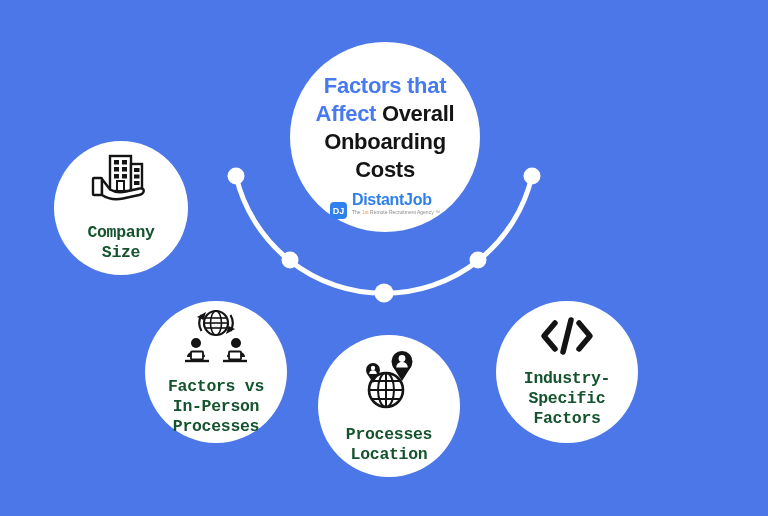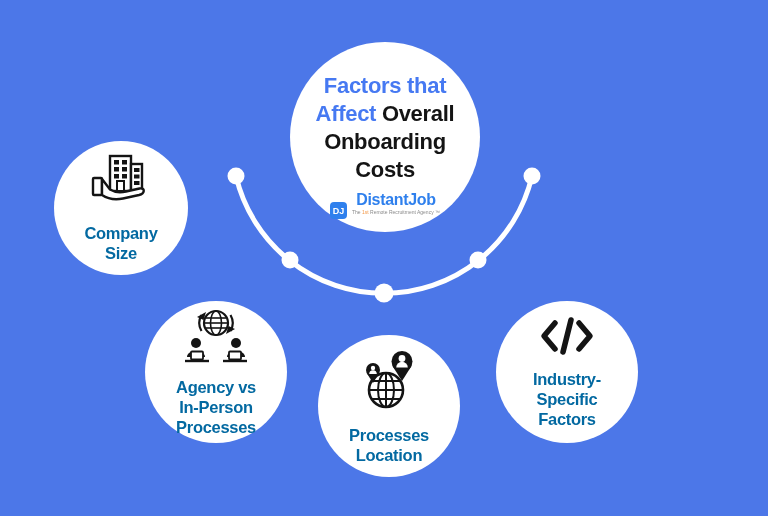--- a/index.html
+++ b/index.html
@@ -18,31 +18,31 @@
   .c-center{left:290px;top:42px;width:190px;height:190px;justify-content:flex-start;padding-top:30px;}
   .title-line{font-weight:700;font-size:22px;line-height:28px;letter-spacing:-.3px;white-space:nowrap;text-align:center;}
   .t-blue{color:#4679f2;}
   .t-dark{color:#141414;}
   .t-gap{margin-right:.26em;}
   .logo{display:flex;align-items:flex-start;gap:5px;margin-top:8px;}
   .logo-badge{
     width:17px;height:17px;border-radius:4px;background:#2f80ed;color:#ffffff;
     font-size:9px;font-weight:700;display:flex;align-items:center;justify-content:center;margin-top:10px;
   }
-  .logo-col{display:flex;flex-direction:column;align-items:center;}
+  .logo-col{display:flex;flex-direction:column;align-items:flex-start;}
   .brand{font-size:16px;font-weight:700;color:#2f80ed;line-height:16px;letter-spacing:-.3px;}
   .tagline{font-size:5px;line-height:6px;color:#8b8b8b;margin-top:1px;white-space:nowrap;}
   .tagline .hl{color:#f2994a;}
   
   .c-company{left:54px;top:141px;width:134px;height:134px;}
   .c-org{left:575px;top:139px;width:134px;height:134px;}
   .c-remote{left:145px;top:301px;width:142px;height:142px;}
   .c-geo{left:318px;top:335px;width:142px;height:142px;}
   .c-industry{left:496px;top:301px;width:142px;height:142px;}
-  .factor-label{font-weight:700;color:#0369a1;font-size:16.5px;line-height:20px;letter-spacing:-.3px;margin-top:12px;}
+  .factor-label{font-weight:700;color:#14532d;font-size:16.5px;line-height:20px;letter-spacing:-.3px;margin-top:12px;font-family:Liberation Mono, monospace;}
   .factor-label.tight{font-size:15px;line-height:19px;}
   .icon{display:block;}
 </style>
 </head>
 <body>
 
 <div class="stage">
 
   <svg class="connector" width="768" height="516" viewBox="0 0 768 516">
     <path d="M236 176 A152 152 0 0 0 532 176" fill="none" stroke="#ffffff" stroke-width="5" stroke-linecap="round"></path>
@@ -120,21 +120,21 @@
         <line x1="6" y1="54" x2="30" y2="54" stroke="#141414" stroke-width="2.4"></line>
       </g>
       <g>
         <circle cx="57" cy="36" r="5" fill="#141414"></circle>
         <path d="M48 50 C48 42 66 42 66 50 Z" fill="#141414"></path>
         <rect x="50" y="44.5" width="12" height="8" rx="1" fill="#fff" stroke="#141414" stroke-width="1.8"></rect>
         <line x1="44" y1="54" x2="68" y2="54" stroke="#141414" stroke-width="2.4"></line>
       </g>
     </svg>
     <div class="factor-label">
-      <div>Agency vs</div>
+      <div>Factors vs</div>
       <div>In-Person</div>
       <div>Processes</div>
     </div>
   </div>
 
   <div class="circle c-geo">
     <svg class="icon" width="62" height="66" viewBox="0 0 62 66">
       <circle cx="28" cy="43" r="17" fill="#fff" stroke="#141414" stroke-width="2.6"></circle>
       <ellipse cx="28" cy="43" rx="8" ry="17" fill="none" stroke="#141414" stroke-width="2"></ellipse>
       <line x1="28" y1="26" x2="28" y2="60" stroke="#141414" stroke-width="2"></line>

